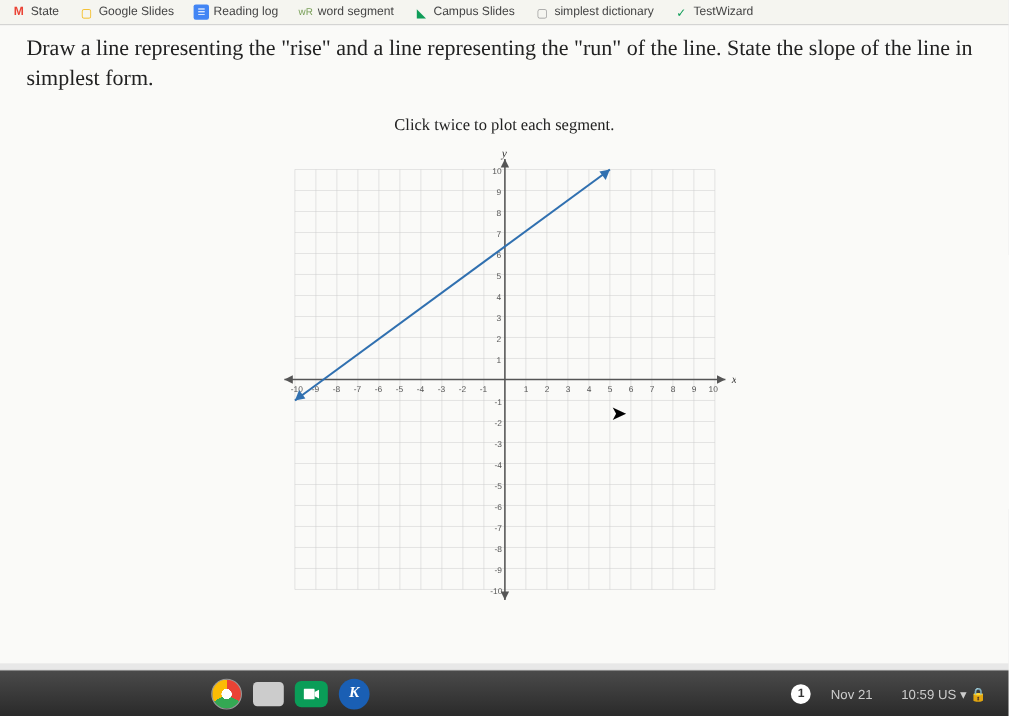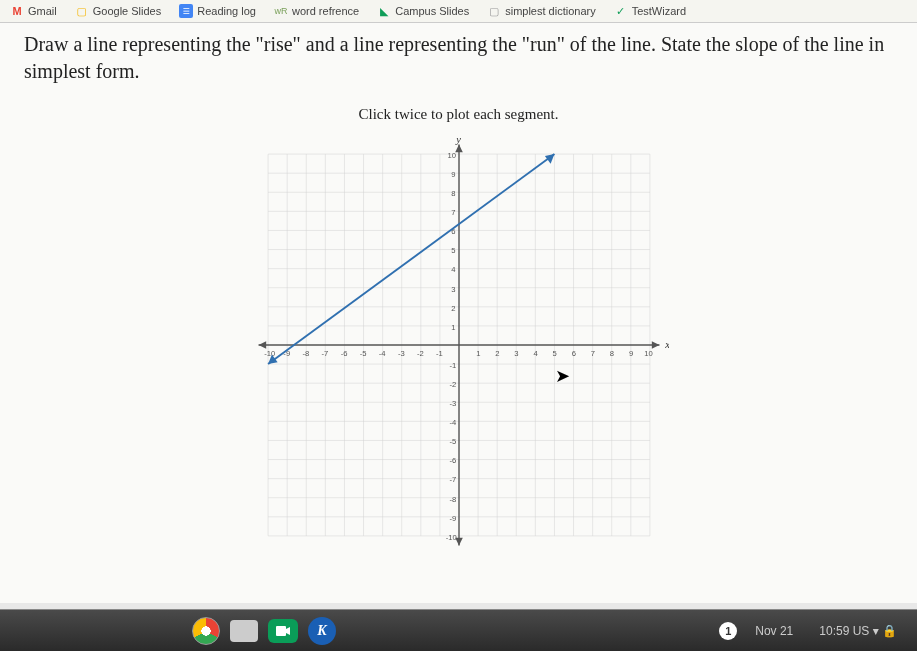--- a/index.html
+++ b/index.html
@@ -157,33 +157,33 @@
       color: #000;
       pointer-events: none;
     }
   </style>
 </head>
 <body>
 
 <div class="bookmarks-bar">
   <span class="bookmark-item">
     <span class="bookmark-icon" style="color:#ea4335;font-weight:bold">M</span>
-    <span>Gmail</span>
+    <span>State</span>
   </span>
   <span class="bookmark-item">
     <span class="bookmark-icon" style="color:#f4b400">▢</span>
     <span>Google Slides</span>
   </span>
   <span class="bookmark-item">
     <span class="bookmark-icon" style="background:#4285f4;color:#fff;border-radius:2px;width:14px;height:14px;font-size:8px">☰</span>
     <span>Reading log</span>
   </span>
   <span class="bookmark-item">
     <span class="bookmark-icon" style="color:#7aa05a;font-size:9px;font-weight:normal">wR</span>
-    <span>word refrence</span>
+    <span>word segment</span>
   </span>
   <span class="bookmark-item">
     <span class="bookmark-icon" style="color:#0f9d58">◣</span>
     <span>Campus Slides</span>
   </span>
   <span class="bookmark-item">
     <span class="bookmark-icon" style="color:#999">▢</span>
     <span>simplest dictionary</span>
   </span>
   <span class="bookmark-item">

